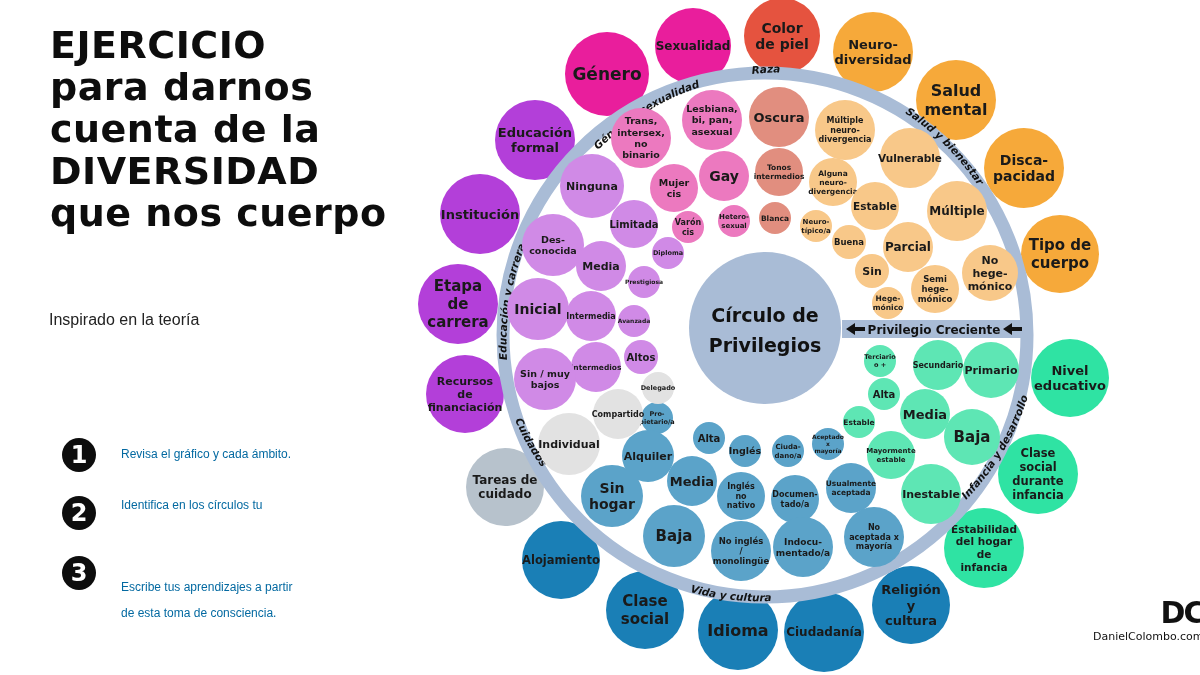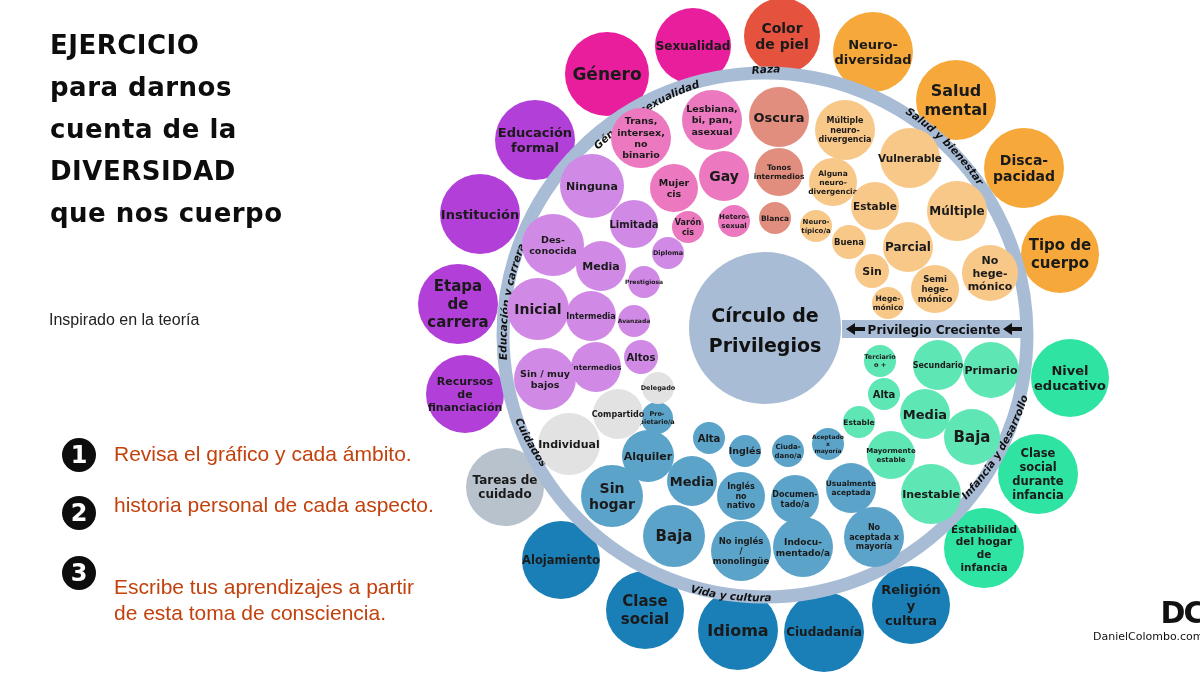--- a/index.html
+++ b/index.html
@@ -1,23 +1,23 @@
 <!DOCTYPE html>
 <html><head>
 <meta charset="utf-8">
 <style>
   html, body { margin:0; padding:0; }
   body { width:1200px; height:675px; background:#ffffff; position:relative; overflow:hidden; font-family:"DejaVu Sans", sans-serif; }
-  .title { position:absolute; left:50px; top:24px; font-family:"DejaVu Sans", sans-serif; font-weight:bold; font-size:26px; line-height:42px; color:#0d0d0d; letter-spacing:0.5px; }
+  .title { position:absolute; left:50px; top:24px; font-family:"DejaVu Sans", sans-serif; font-weight:bold; font-size:38px; line-height:42px; color:#0d0d0d; letter-spacing:0.5px; }
   .title div { white-space:nowrap; }
   .subtitle { position:absolute; left:49px; top:309px; font-family:"Liberation Sans", sans-serif; font-size:16px; line-height:22px; color:#222; }
   .steps { position:absolute; left:62px; top:438px; width:380px; }
   .step { position:absolute; left:0; display:flex; }
   .step-num { width:34px; height:34px; border-radius:50%; background:#0d0d0d; color:#fff; font-weight:bold; font-size:24px; display:flex; align-items:center; justify-content:center; font-family:"DejaVu Sans", sans-serif; }
-  .step-text { position:absolute; left:52px; font-family:"Liberation Sans", sans-serif; font-size:21px; line-height:26px; color:#c2410c; white-space:nowrap; }
+  .step-text { position:absolute; left:59px; font-family:"Liberation Sans", sans-serif; font-size:12px; line-height:26px; color:#0369a1; white-space:nowrap; }
   svg#diagram { position:absolute; left:0; top:0; }
   .logo { position:absolute; left:1056px; top:598px; text-align:right; }
   .logo-mark { font-family:"DejaVu Sans", sans-serif; font-weight:bold; font-size:30px; line-height:30px; color:#111; letter-spacing:-2px; }
   .logo-site { font-family:"DejaVu Sans", sans-serif; font-size:11px; color:#111; margin-top:2px;margin-left:37px; }
 </style>
 </head>
 <body>
 
 <div class="title">
   <div>EJERCICIO</div>
@@ -34,21 +34,21 @@
 <div class="steps">
   <div class="step" style="top:0;">
     <div class="step-num">1</div>
     <div class="step-text" style="top:3px;">
       <div>Revisa el gráfico y cada ámbito.</div>
     </div>
   </div>
   <div class="step" style="top:58px;">
     <div class="step-num">2</div>
     <div class="step-text" style="top:-4px;">
-      <div>historia personal de cada aspecto.</div>
+      <div>Identifica en los círculos tu</div>
     </div>
   </div>
   <div class="step" style="top:118px;">
     <div class="step-num">3</div>
     <div class="step-text" style="top:18px;">
       <div>Escribe tus aprendizajes a partir</div>
       <div>de esta toma de consciencia.</div>
     </div>
   </div>
 </div>

